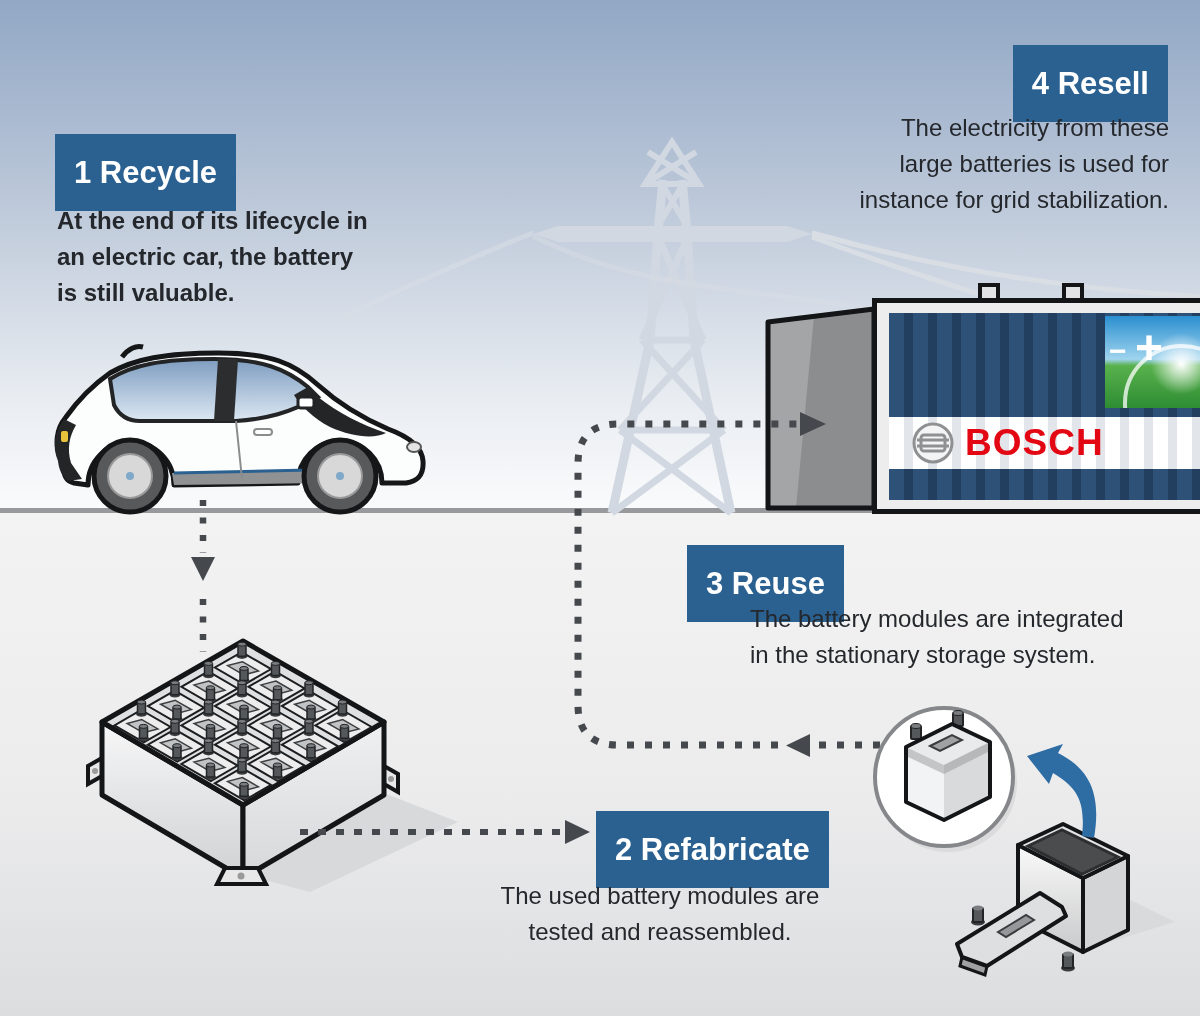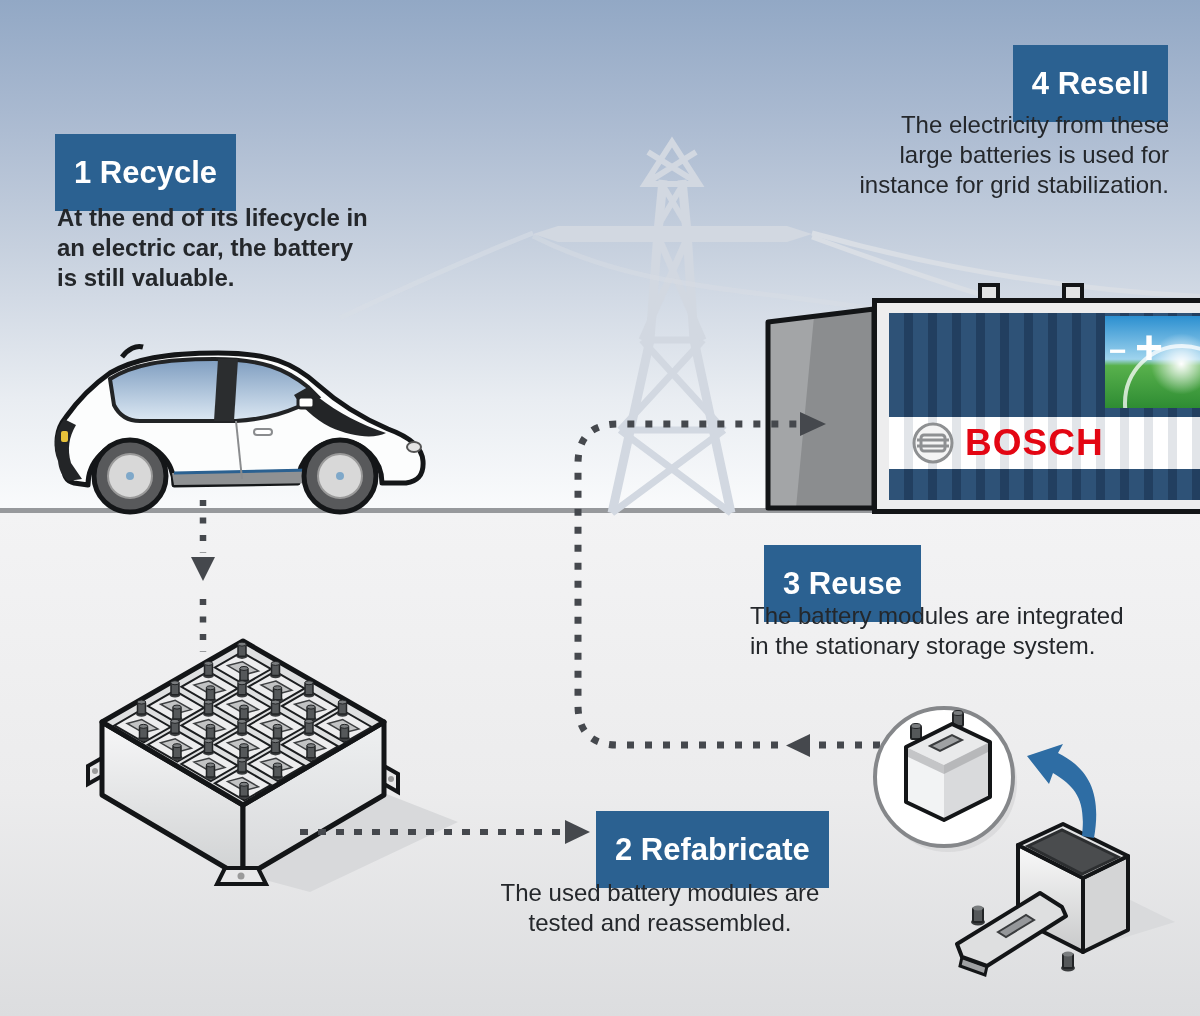--- a/index.html
+++ b/index.html
@@ -8,21 +8,21 @@
   .abs{position:absolute;}
   
   #sky{left:0;top:0;width:1200px;height:512px;
        background:linear-gradient(180deg,#92a8c5 0%,#a9b9d0 22%,#c6d0de 48%,#e9edf2 78%,#fafbfc 100%);}
   #ground{left:0;top:512px;width:1200px;height:504px;
        background:linear-gradient(180deg,#f3f3f4 0%,#ececed 55%,#dcdddf 100%);}
   #horizon{left:0;top:508px;width:1200px;height:5px;background:#97999c;}
   
   .badge{background:#2b6191;color:#ffffff;font-weight:bold;font-size:31px;
          line-height:37px;padding:20px 19px;white-space:nowrap;}
-  .desc{color:#24272b;font-size:24px;line-height:30px;white-space:pre-line;}
+  .desc{color:#24272b;font-size:24px;line-height:36px;white-space:pre-line;}
   
   #cont-body{left:872px;top:298px;width:342px;height:216px;background:#ededee;
              border:5px solid #131517;box-sizing:border-box;}
   .corrug{position:absolute;left:12px;right:6px;
           background:repeating-linear-gradient(90deg,#2e5277 0px,#2e5277 15px,#223f60 15px,#223f60 24px);}
   #band-white{position:absolute;left:12px;right:6px;top:114px;height:52px;
           background:repeating-linear-gradient(90deg,#ffffff 0px,#ffffff 15px,#e2e5e9 15px,#e2e5e9 24px);}
   #bosch-text{position:absolute;left:76px;top:5px;font-weight:bold;font-size:37px;
           letter-spacing:1px;color:#e30613;}
   #cont-picture{position:absolute;left:228px;top:13px;width:106px;height:92px;overflow:hidden;
@@ -345,19 +345,19 @@
 <div class="abs badge" style="left:55px;top:134px;">1 Recycle</div>
 <div class="abs desc" style="left:57px;top:203px;font-weight:bold;">At the end of its lifecycle in
 an electric car, the battery
 is still valuable.</div>
 
 <div class="abs badge" style="right:32px;top:45px;">4 Resell</div>
 <div class="abs desc" style="right:31px;top:110px;text-align:right;">The electricity from these
 large batteries is used for
 instance for grid stabilization.</div>
 
-<div class="abs badge" style="left:764px;top:545px;">3 Reuse</div>
+<div class="abs badge" style="left:687px;top:545px;">3 Reuse</div>
 <div class="abs desc" style="left:750px;top:601px;">The battery modules are integrated
 in the stationary storage system.</div>
 
 <div class="abs badge" style="left:596px;top:811px;">2 Refabricate</div>
 <div class="abs desc" style="left:460px;top:878px;width:400px;text-align:center;">The used battery modules are
 tested and reassembled.</div>
 
 </body></html>

